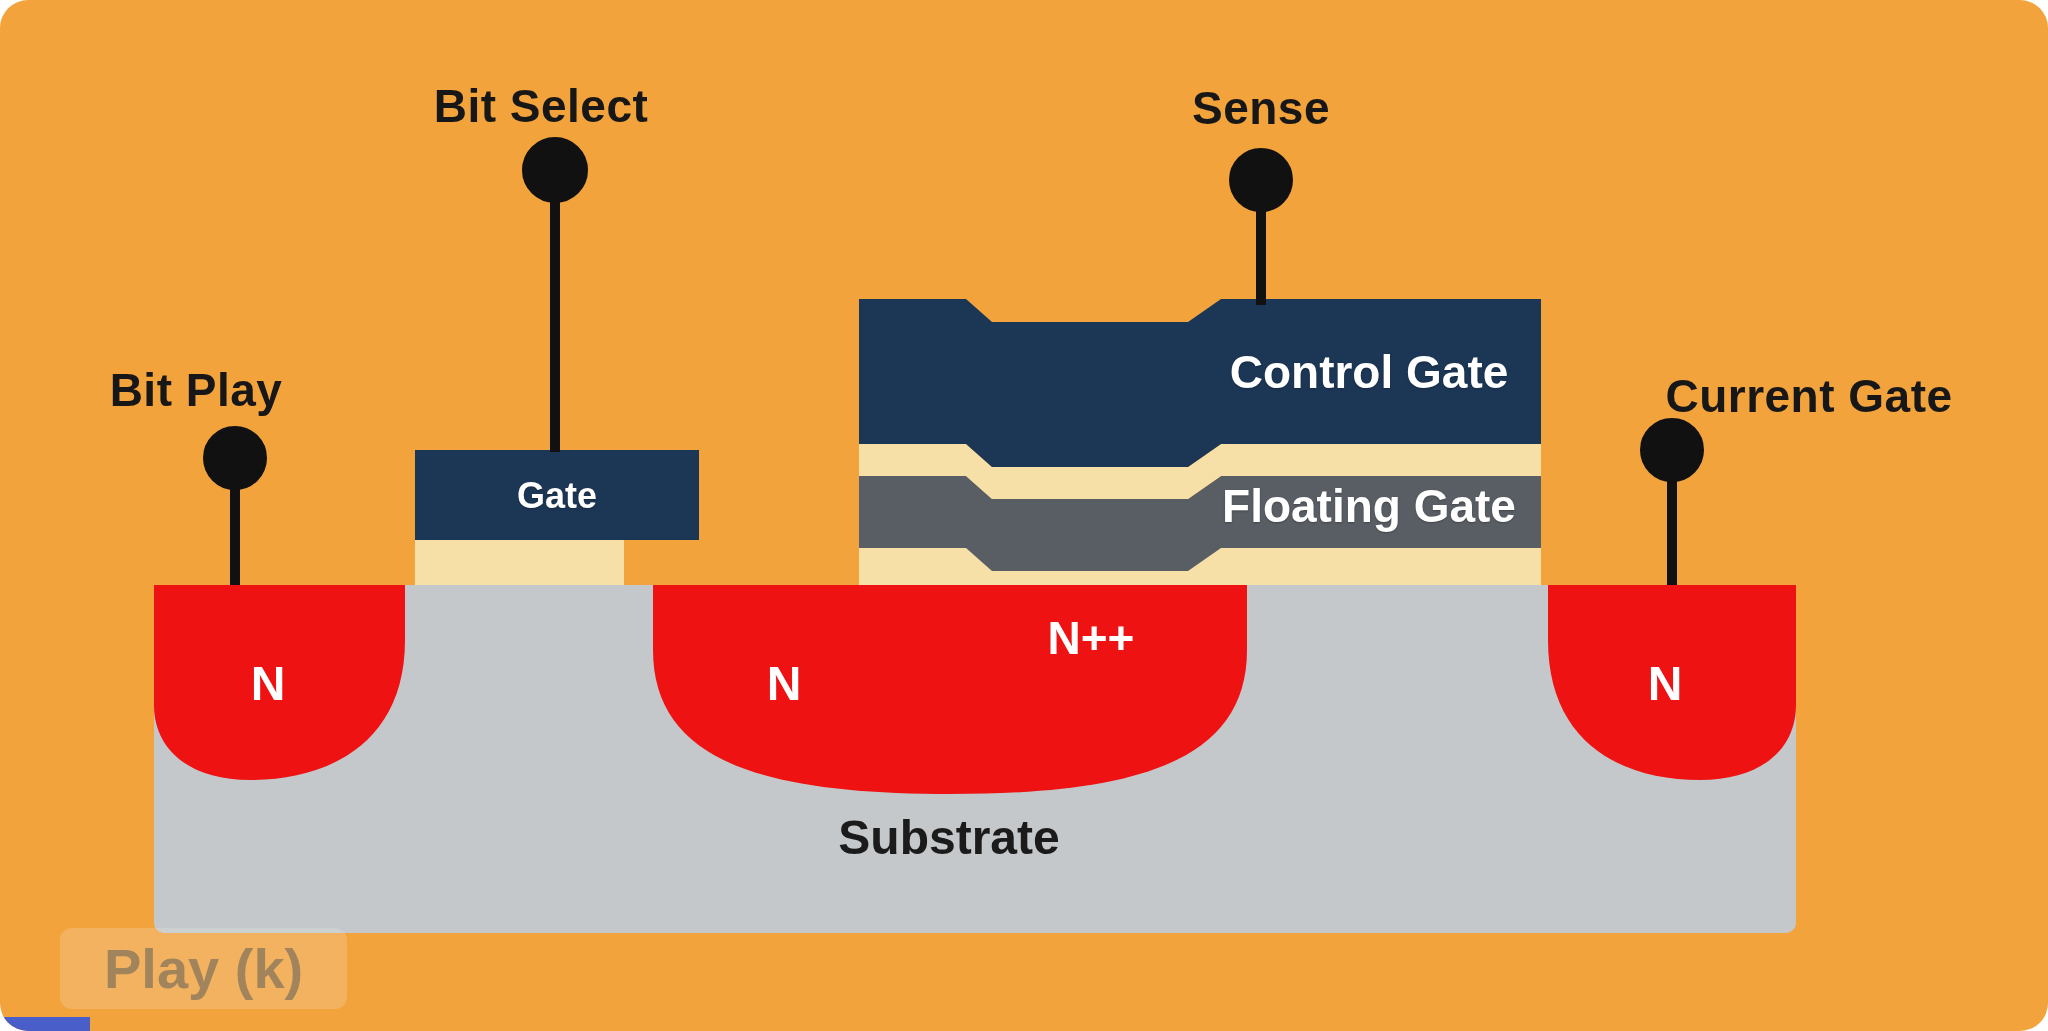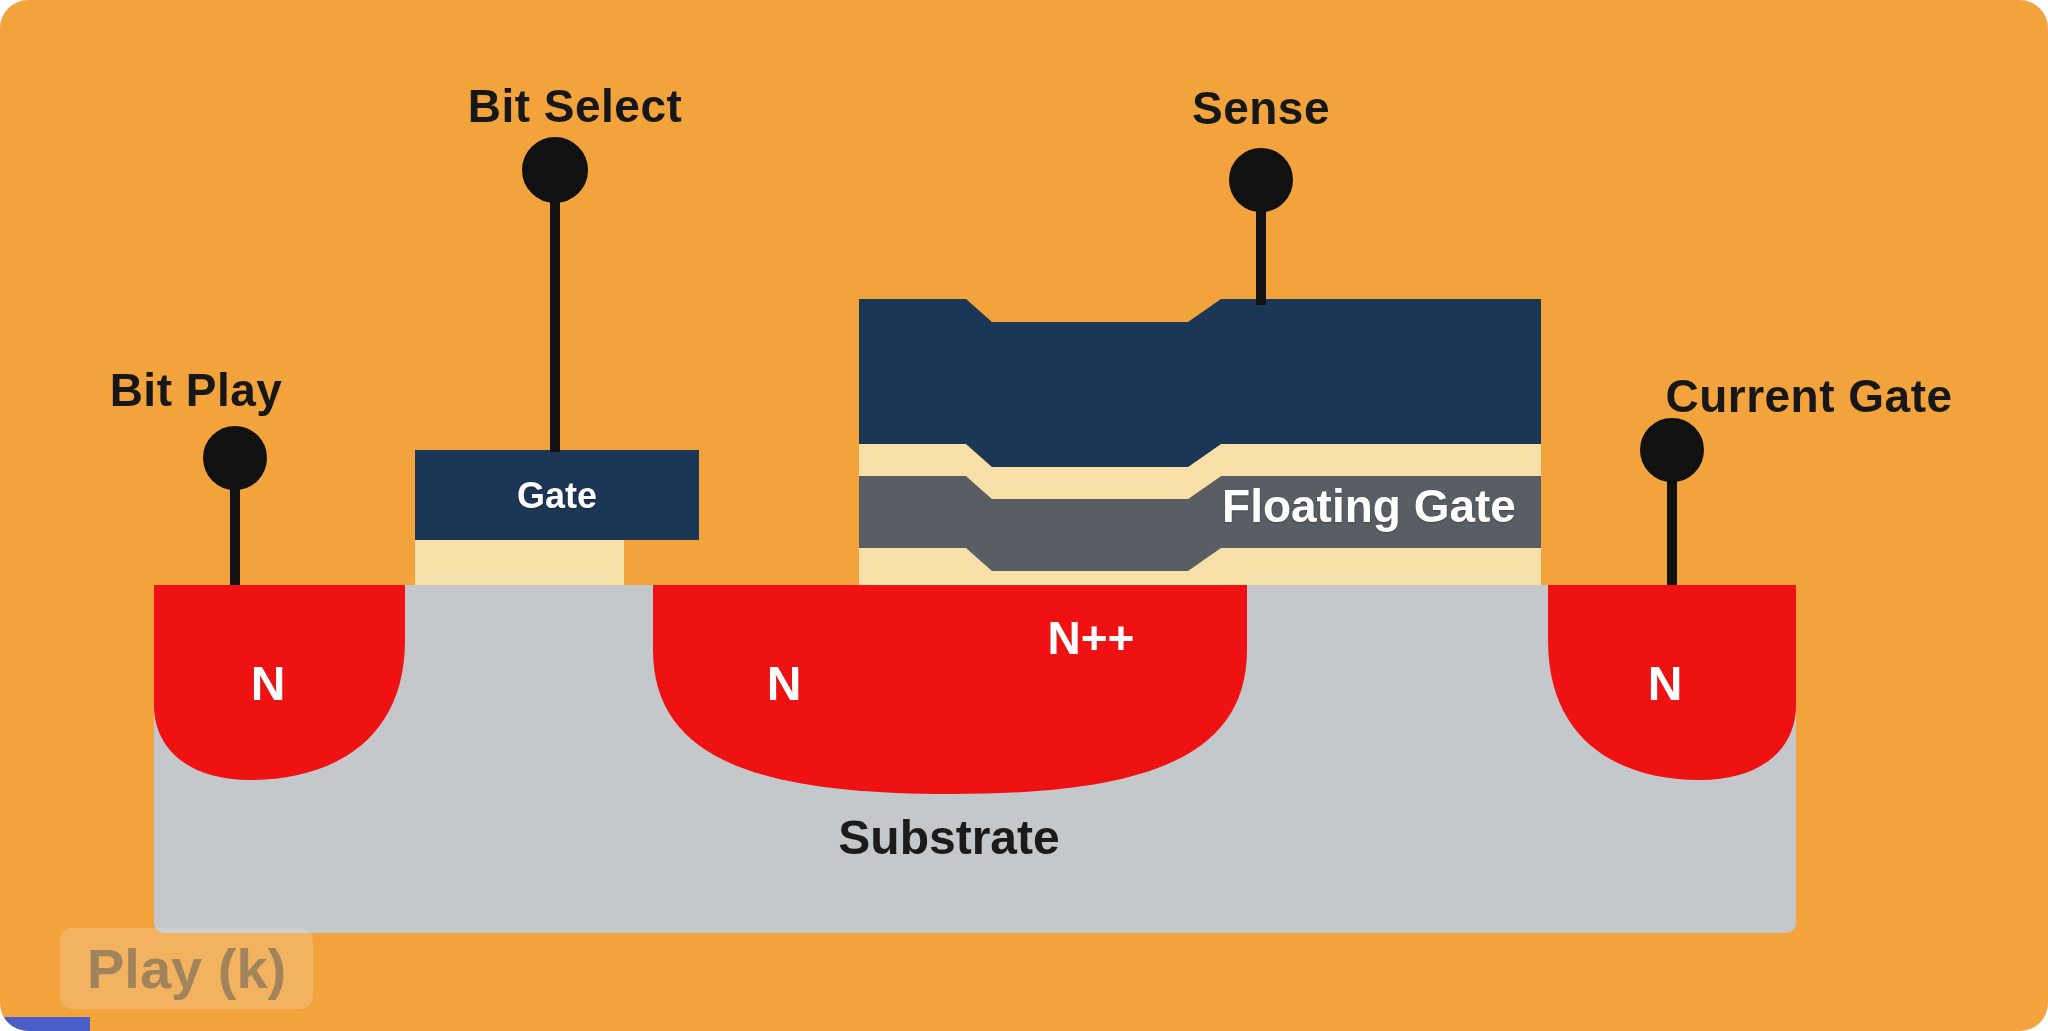--- a/index.html
+++ b/index.html
@@ -18,21 +18,21 @@
   }
   .term-lbl { font-size:46px; color:#171717; letter-spacing:0.5px; }
   .gate-lbl { font-size:46px; color:#ffffff; text-shadow:0 1px 2px rgba(0,0,0,0.25); }
   .n-lbl { font-size:48px; color:#ffffff; }
   .substrate-lbl { font-size:48px; color:#1b1b1b;text-align:center; }
   .watermark {
     position:absolute; left:60px; top:928px;
     font-size:56px; font-weight:700;
     color:rgba(95,95,88,0.55);
     background:rgba(240,240,240,0.20);
-    padding:8px 27px; border-radius:12px;
+    padding:8px 44px; border-radius:12px;
   }
   .progress-sliver {
     position:absolute; left:0; bottom:0; width:90px; height:14px;
     background:#4a5ec9; border-bottom-left-radius:28px;
   }
 </style>
 </head>
 <body>
 
 <div class="stage">
@@ -68,25 +68,26 @@
           <circle cx="1261" cy="180" r="27"></circle>
         </g>
         <g>
           <line x1="1672" y1="452" x2="1672" y2="585"></line>
           <circle cx="1672" cy="450" r="27"></circle>
         </g>
       </g>
     </svg>
 
     <div class="lbl term-lbl" style="left:196px; top:390px">Bit Play</div>
-    <div class="lbl term-lbl" style="left:575px; top:106px">Bit Select</div>
+    <div class="lbl term-lbl" style="left:541px; top:106px">Bit Select</div>
     <div class="lbl term-lbl" style="left:1261px; top:108px">Sense</div>
     <div class="lbl term-lbl" style="left:1809px; top:396px">Current Gate</div>
 
     <div class="lbl gate-lbl" style="left:557px; top:496px; font-size:36px">Gate</div>
+    <div class="lbl gate-lbl" style="left:1369px; top:372px">Control Gate</div>
     <div class="lbl gate-lbl" style="left:1369px; top:506px">Floating Gate</div>
 
     <div class="lbl n-lbl" style="left:268px; top:684px">N</div>
     <div class="lbl n-lbl" style="left:784px; top:684px">N</div>
     <div class="lbl n-lbl" style="left:1091px; top:638px; font-size:46px">N++</div>
     <div class="lbl n-lbl" style="left:1665px; top:684px">N</div>
     <div class="lbl substrate-lbl" style="left:949px; top:838px">Substrate</div>
 
     <div class="watermark">Play (k)</div>
     <div class="progress-sliver"></div>

